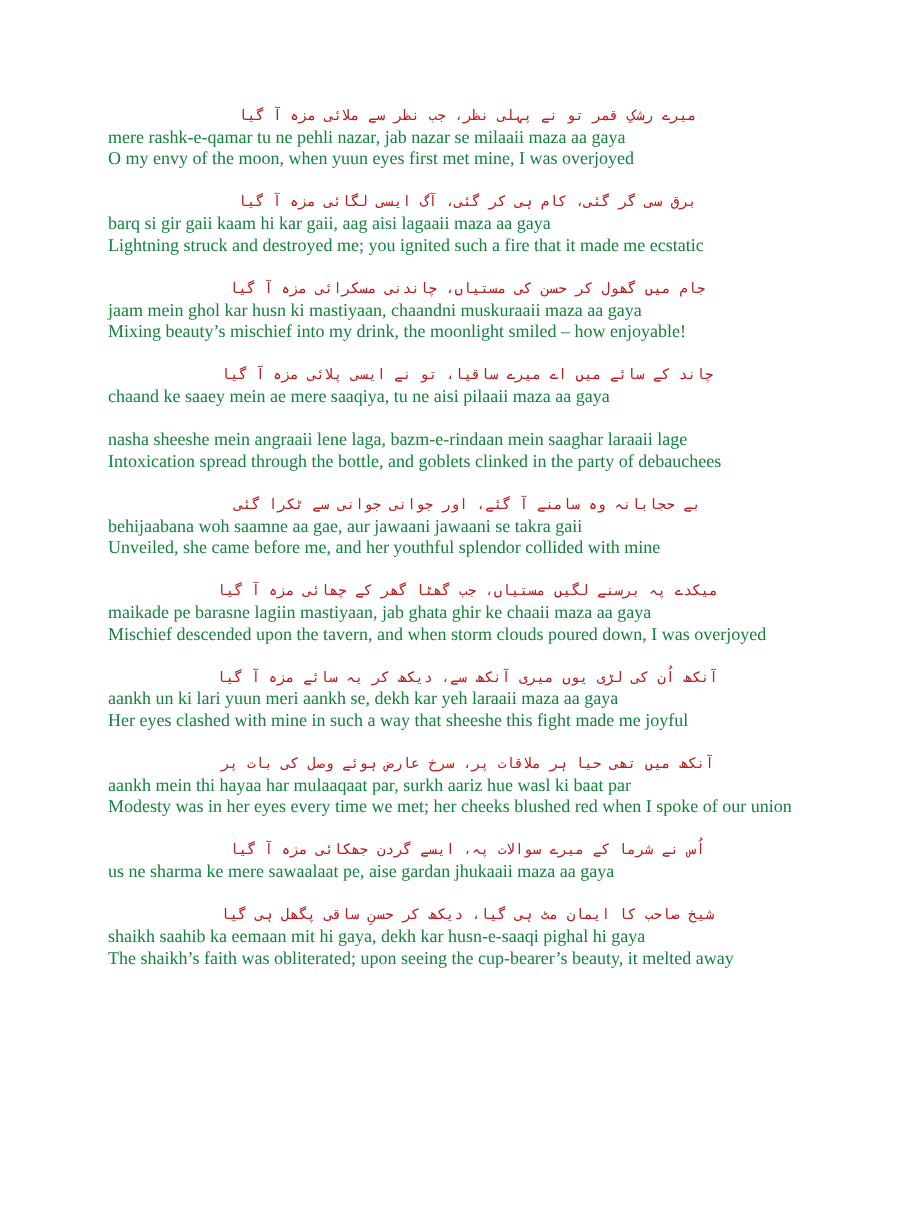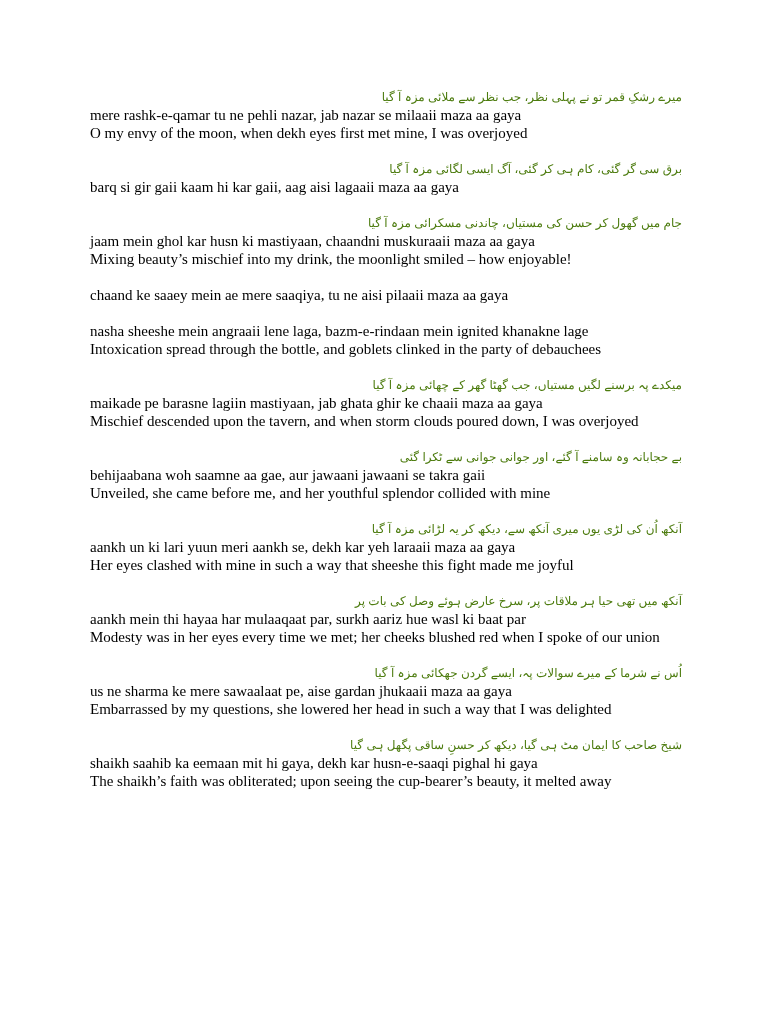--- a/index.html
+++ b/index.html
@@ -18,94 +18,95 @@
     height: 1024px;
     padding: 88px 86px 0 90px;
     background: #ffffff;
     color: #1c1c1c;
   }
   p { margin: 0; }
   .stanza {
     margin: 0 0 18px 0;
   }
   .urdu {
-    font-family: Liberation Sans, sans-serif;
+    font-family: Liberation Mono, monospace;
     font-size: 12px;
     line-height: 18px;
     direction: rtl;
-    text-align: right;
+    text-align: center;
     padding-left: 7px;
-    color: #4d7c0f;
+    color: #b91c1c;
   }
   .roman, .english {
     font-family: "Liberation Serif", serif;
     font-size: 15px;
     line-height: 18px;
-    color: #000000;
+    color: #15803d;
   }
 </style>
 </head>
 <body>
 
 <main class="page">
   <div id="stanzas">
   <section class="stanza">
     <p class="urdu" dir="rtl">میرے رشکِ قمر تو نے پہلی نظر، جب نظر سے ملائی مزہ آ گیا</p>
     <p class="roman">mere rashk-e-qamar tu ne pehli nazar, jab nazar se milaaii maza aa gaya</p>
-    <p class="english">O my envy of the moon, when dekh eyes first met mine, I was overjoyed</p>
+    <p class="english">O my envy of the moon, when yuun eyes first met mine, I was overjoyed</p>
   </section>
 
   <section class="stanza">
     <p class="urdu" dir="rtl">برق سی گر گئی، کام ہی کر گئی، آگ ایسی لگائی مزہ آ گیا</p>
     <p class="roman">barq si gir gaii kaam hi kar gaii, aag aisi lagaaii maza aa gaya</p>
+    <p class="english">Lightning struck and destroyed me; you ignited such a fire that it made me ecstatic</p>
   </section>
 
   <section class="stanza">
     <p class="urdu" dir="rtl">جام میں گھول کر حسن کی مستیاں، چاندنی مسکرائی مزہ آ گیا</p>
     <p class="roman">jaam mein ghol kar husn ki mastiyaan, chaandni muskuraaii maza aa gaya</p>
     <p class="english">Mixing beauty’s mischief into my drink, the moonlight smiled – how enjoyable!</p>
   </section>
 
   <section class="stanza">
+    <p class="urdu" dir="rtl">چاند کے سائے میں اے میرے ساقیا، تو نے ایسی پلائی مزہ آ گیا</p>
     <p class="roman">chaand ke saaey mein ae mere saaqiya, tu ne aisi pilaaii maza aa gaya</p>
   </section>
 
   <section class="stanza">
-    <p class="roman">nasha sheeshe mein angraaii lene laga, bazm-e-rindaan mein ignited khanakne lage</p>
+    <p class="roman">nasha sheeshe mein angraaii lene laga, bazm-e-rindaan mein saaghar laraaii lage</p>
     <p class="english">Intoxication spread through the bottle, and goblets clinked in the party of debauchees</p>
+  </section>
+
+  <section class="stanza">
+    <p class="urdu" dir="rtl">بے حجابانہ وہ سامنے آ گئے، اور جوانی جوانی سے ٹکرا گئی</p>
+    <p class="roman">behijaabana woh saamne aa gae, aur jawaani jawaani se takra gaii</p>
+    <p class="english">Unveiled, she came before me, and her youthful splendor collided with mine</p>
   </section>
 
   <section class="stanza">
     <p class="urdu" dir="rtl">میکدے پہ برسنے لگیں مستیاں، جب گھٹا گھر کے چھائی مزہ آ گیا</p>
     <p class="roman">maikade pe barasne lagiin mastiyaan, jab ghata ghir ke chaaii maza aa gaya</p>
     <p class="english">Mischief descended upon the tavern, and when storm clouds poured down, I was overjoyed</p>
   </section>
 
   <section class="stanza">
-    <p class="urdu" dir="rtl">بے حجابانہ وہ سامنے آ گئے، اور جوانی جوانی سے ٹکرا گئی</p>
-    <p class="roman">behijaabana woh saamne aa gae, aur jawaani jawaani se takra gaii</p>
-    <p class="english">Unveiled, she came before me, and her youthful splendor collided with mine</p>
-  </section>
-
-  <section class="stanza">
-    <p class="urdu" dir="rtl">آنکھ اُن کی لڑی یوں میری آنکھ سے، دیکھ کر یہ لڑائی مزہ آ گیا</p>
+    <p class="urdu" dir="rtl">آنکھ اُن کی لڑی یوں میری آنکھ سے، دیکھ کر یہ سائے مزہ آ گیا</p>
     <p class="roman">aankh un ki lari yuun meri aankh se, dekh kar yeh laraaii maza aa gaya</p>
     <p class="english">Her eyes clashed with mine in such a way that sheeshe this fight made me joyful</p>
   </section>
 
   <section class="stanza">
     <p class="urdu" dir="rtl">آنکھ میں تھی حیا ہر ملاقات پر، سرخ عارض ہوئے وصل کی بات پر</p>
     <p class="roman">aankh mein thi hayaa har mulaaqaat par, surkh aariz hue wasl ki baat par</p>
     <p class="english">Modesty was in her eyes every time we met; her cheeks blushed red when I spoke of our union</p>
   </section>
 
   <section class="stanza">
     <p class="urdu" dir="rtl">اُس نے شرما کے میرے سوالات پہ، ایسے گردن جھکائی مزہ آ گیا</p>
     <p class="roman">us ne sharma ke mere sawaalaat pe, aise gardan jhukaaii maza aa gaya</p>
-    <p class="english">Embarrassed by my questions, she lowered her head in such  a way that I was delighted</p>
   </section>
 
   <section class="stanza">
     <p class="urdu" dir="rtl">شیخ صاحب کا ایمان مٹ ہی گیا، دیکھ کر حسنِ ساقی پگھل ہی گیا</p>
     <p class="roman">shaikh saahib ka eemaan mit hi gaya, dekh kar husn-e-saaqi pighal hi gaya</p>
     <p class="english">The shaikh’s faith was obliterated; upon seeing the cup-bearer’s beauty, it melted away</p>
   </section>
 </div>
 </main>
 

